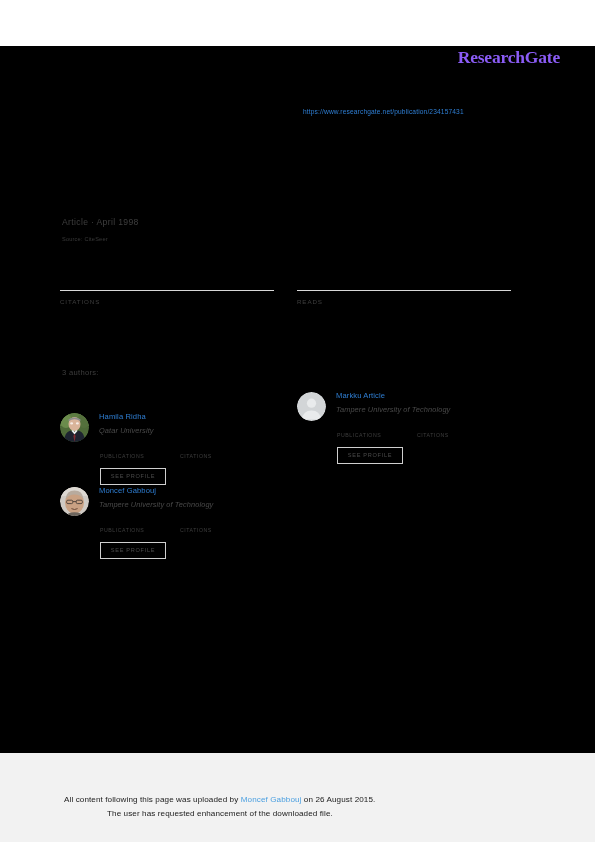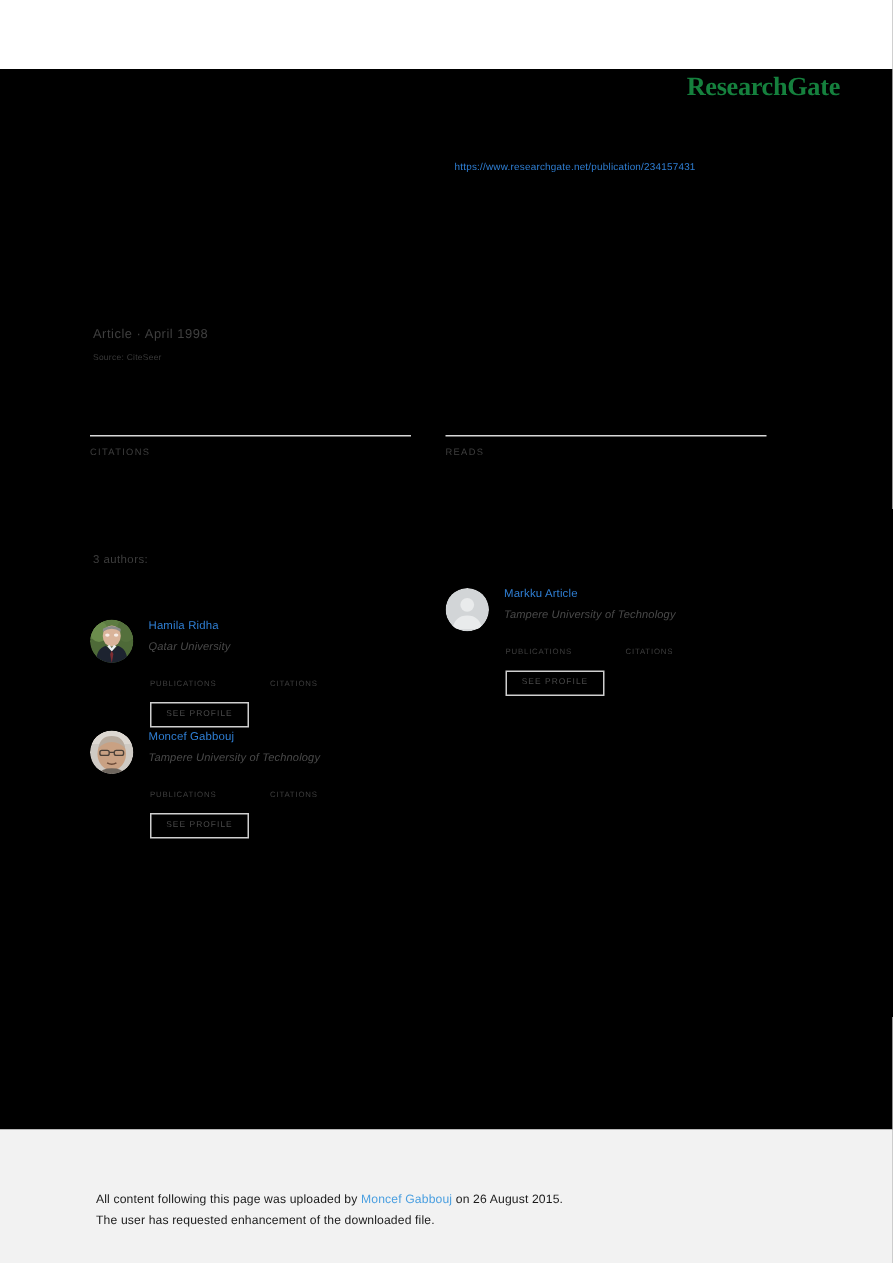--- a/index.html
+++ b/index.html
@@ -43,21 +43,21 @@
   }
 
   
   .rg-logo {
     position: absolute;
     right: 35px;
     top: 47px;
     font-family: "Liberation Serif", serif;
     font-weight: bold;
     font-size: 17.5px;
-    color: #15803d;
+    color: #8b5cf6;
     letter-spacing: -0.2px;
     white-space: nowrap;
   }
 
   
   .pub-url {
     position: absolute;
     left: 303px;
     top: 108px;
     font-size: 6.6px;
@@ -226,21 +226,21 @@
   
   .footer-line {
     position: absolute;
     left: 64px;
     font-size: 8.1px;
     color: #1a1a1a;
     letter-spacing: 0.1px;
     white-space: nowrap;
   }
   .footer-line.l1 { top: 795px; }
-  .footer-line.l2 { top: 809px; }
+  .footer-line.l2 { top: 809px; margin-left: 43px; }
   .footer-link { color: #4a9fe0; }
 </style>
 </head>
 <body>
 
 <div class="top-band"></div>
 
 <div class="page-dark"></div>
 
 <div class="footer-band"></div>

